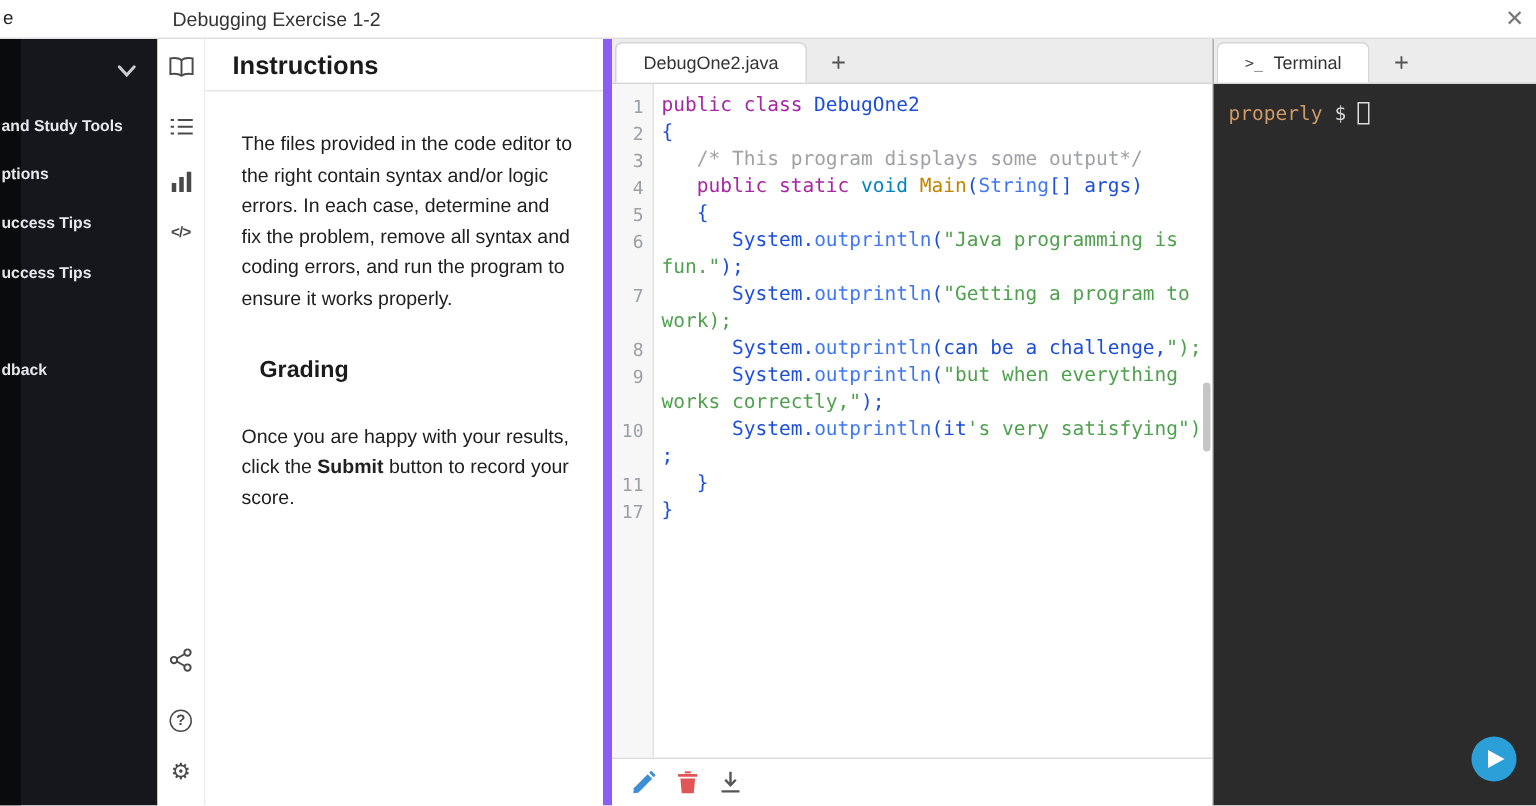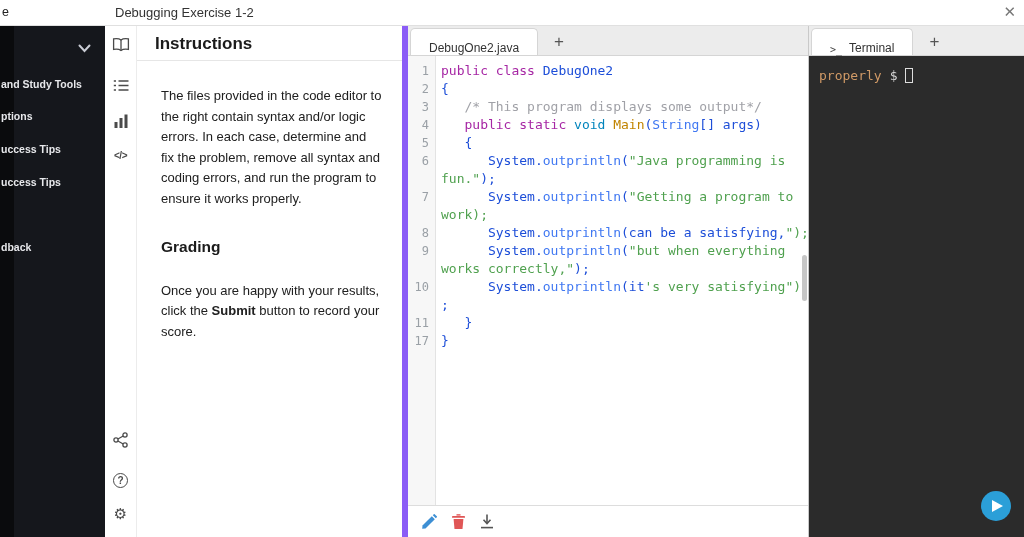--- a/index.html
+++ b/index.html
@@ -27,29 +27,29 @@
   .rail .code-glyph { font-size:10px; font-weight:bold; letter-spacing:-0.5px; }
   .rail .help-glyph { display:inline-block; width:15px; height:15px; border:1.4px solid #4a4a4a;
                       border-radius:50%; font-size:10px; line-height:13px; font-weight:bold; }
   .rail .gear-glyph { font-size:15px; font-family:"DejaVu Sans", sans-serif; }
 
   .instructions { left:137px; width:271px; background:#fff; border-right:6px solid #8b5cf6; }
   .instr-head { height:35px; border-bottom:1px solid #e6e6e6; line-height:35px; padding-left:18px;
                 font-size:17px; font-weight:bold; color:#1b1b1b; }
   .instr-body { padding:25px 20px 0 24px; font-size:13px; line-height:1.58; color:#202020; }
   .instr-body p { margin-bottom:21px; }
-  .grading-h { font-size:15.5px; font-weight:bold; color:#1b1b1b; margin:26px 0 21px 0; }
+  .grading-h { font-size:15.5px; font-weight:bold; color:#1b1b1b; margin:26px 0 21px 12px; }
 
   
   .editor { left:408px; width:400px; background:#fff; }
   .tabbar { position:absolute; top:0; left:0; right:0; height:30px; background:#ececec;
             border-bottom:1px solid #d5d5d5; display:flex; align-items:flex-end; }
   .tab { height:27px; margin-top:3px; margin-left:2px; background:#fff;
          border:1px solid #d5d5d5; border-bottom:none; border-radius:5px 5px 0 0;
-         display:inline-flex; align-items:flex-end; padding:0 18px; font-size:12px; color:#333;
+         display:inline-flex; align-items:center; padding:0 18px; font-size:12px; color:#333;
          position:relative; z-index:2; }
   .tab .ticon { font-family:"DejaVu Sans Mono", monospace; font-size:10px; margin-right:7px; color:#444; }
   .plus-btn { background:none; border:none; font-size:17px; color:#555; margin-left:16px;
               margin-bottom:5px; cursor:pointer; line-height:1; font-family:inherit; }
 
   .code-area { position:absolute; top:30px; bottom:32px; left:0; right:0; display:flex; overflow:hidden; }
   .gutter { width:28px; background:#f7f7f7; border-right:1px solid #e3e3e3; padding-top:6px;
             font-family:"DejaVu Sans Mono", monospace; font-size:12px; line-height:18px;
             color:#9aa0a6; text-align:right; padding-right:6px; flex:none; }
   .code-lines { padding-top:6px; padding-left:5px; font-family:"DejaVu Sans Mono", monospace;
@@ -180,21 +180,21 @@
     <div class="code-lines">
         <div class="crow"><span class="tk-kw">public class</span><span class="tk-pl"> DebugOne2</span></div>
         <div class="crow"><span class="tk-pl">{</span></div>
         <div class="crow"><span class="tk-pl">   </span><span class="tk-cm">/* This program displays some output*/</span></div>
         <div class="crow"><span class="tk-pl">   </span><span class="tk-kw">public static</span><span class="tk-pl"> </span><span class="tk-ty">void</span><span class="tk-pl"> </span><span class="tk-fn">Main</span><span class="tk-pl">(</span><span class="tk-cl">String</span><span class="tk-pl">[] args)</span></div>
         <div class="crow"><span class="tk-pl">   {</span></div>
         <div class="crow"><span class="tk-pl">      System.</span><span class="tk-pr">outprintln</span><span class="tk-pl">(</span><span class="tk-st">"Java programming is</span></div>
         <div class="crow"><span class="tk-st">fun."</span><span class="tk-pl">);</span></div>
         <div class="crow"><span class="tk-pl">      System.</span><span class="tk-pr">outprintln</span><span class="tk-pl">(</span><span class="tk-st">"Getting a program to</span></div>
         <div class="crow"><span class="tk-st">work);</span></div>
-        <div class="crow"><span class="tk-pl">      System.</span><span class="tk-pr">outprintln</span><span class="tk-pl">(can be a satisfying,</span><span class="tk-st">");</span></div>
+        <div class="crow"><span class="tk-pl">      System.</span><span class="tk-pr">outprintln</span><span class="tk-pl">(can be a challenge,</span><span class="tk-st">");</span></div>
         <div class="crow"><span class="tk-pl">      System.</span><span class="tk-pr">outprintln</span><span class="tk-pl">(</span><span class="tk-st">"but when everything</span></div>
         <div class="crow"><span class="tk-st">works correctly,"</span><span class="tk-pl">);</span></div>
         <div class="crow"><span class="tk-pl">      System.</span><span class="tk-pr">outprintln</span><span class="tk-pl">(it</span><span class="tk-st">'s very satisfying")</span></div>
         <div class="crow"><span class="tk-pl">;</span></div>
         <div class="crow"><span class="tk-pl">   }</span></div>
         <div class="crow"><span class="tk-pl">}</span></div>
       </div>
   </div>
   <span class="ed-scroll"></span>
   <div class="ed-toolbar">

